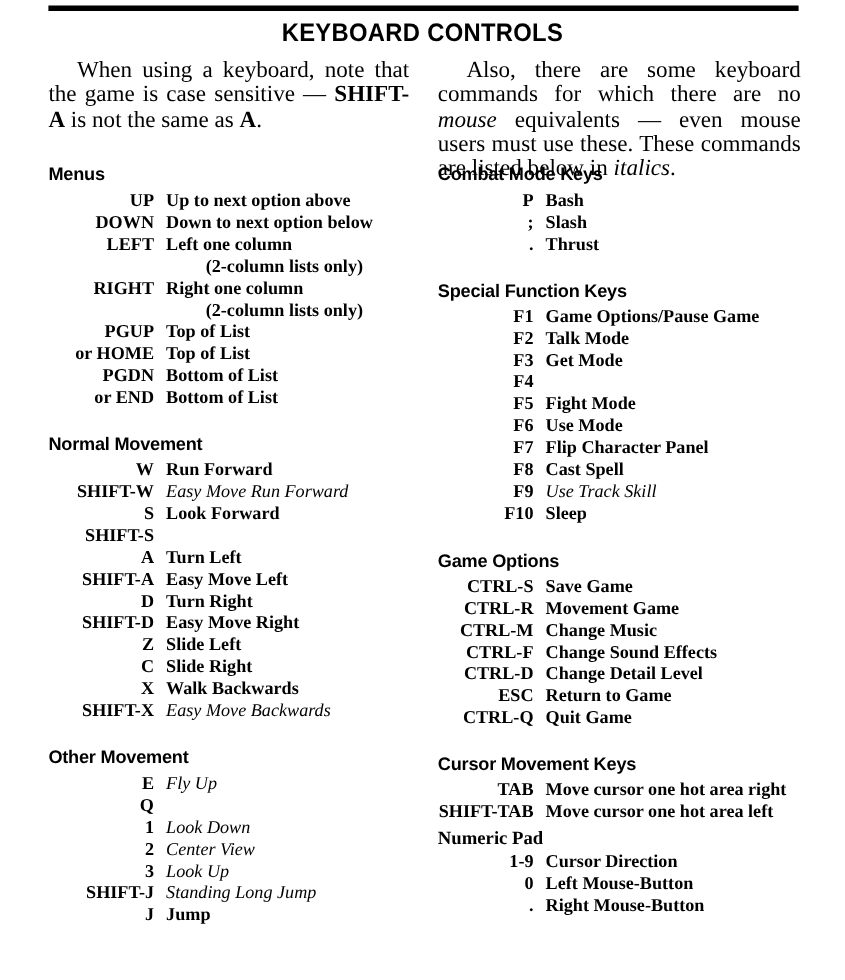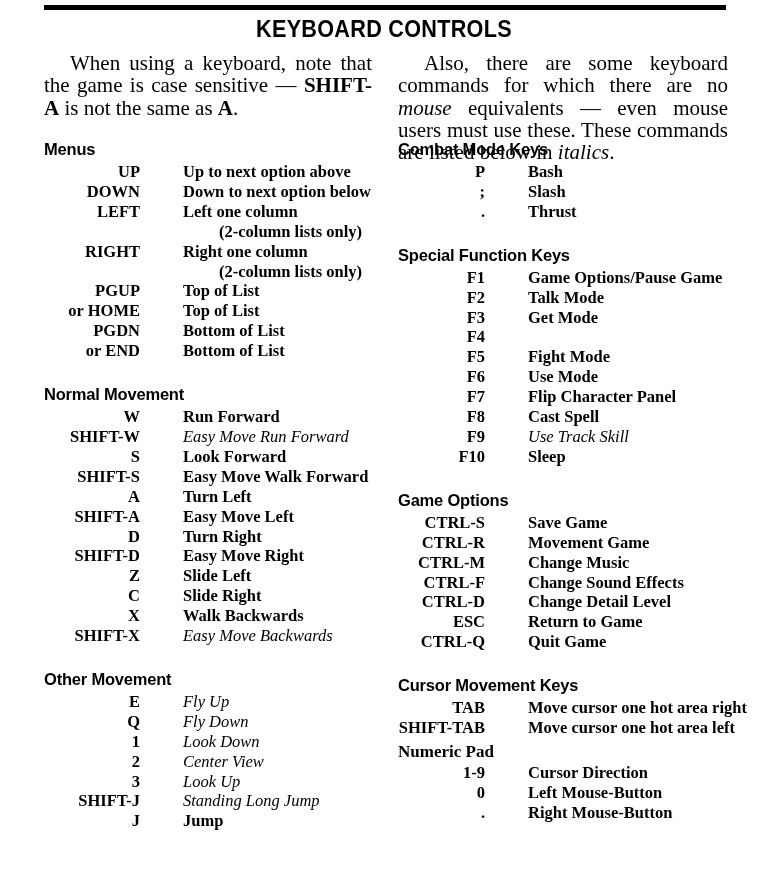--- a/index.html
+++ b/index.html
@@ -67,21 +67,21 @@
     margin-left: 44px;
   }
   .intro-col.right {
     width: 330px;
     margin-left: 26px;
   }
 
   
   .columns {
     position: absolute;
-    top: 140px;
+    top: 150px;
     left: 0;
     width: 768px;
     display: flex;
   }
   .col {
     display: flex;
     flex-direction: column;
   }
   .col.left  { width: 350px; margin-left: 44px; }
   .col.right { width: 340px; margin-left: 4px; }
@@ -106,21 +106,20 @@
   }
 
   .rows { display: block; }
 
   .row {
     display: flex;
     align-items: baseline;
     font-size: 16.5px;
     line-height: 19.9px;
     white-space: nowrap;
-    gap: 32px;
   }
   .row .key {
     font-weight: bold;
     text-align: right;
     flex: 0 0 auto;
     overflow: visible;
   }
   .row .desc {
     flex: 1 1 auto;
   }
@@ -214,21 +213,20 @@
             <div class="row">
               <div class="key">SHIFT-W</div>
               <div class="desc ital">Easy Move Run Forward</div>
             </div>
             <div class="row">
               <div class="key">S</div>
               <div class="desc bold">Look Forward</div>
             </div>
             <div class="row">
               <div class="key">SHIFT-S</div>
-              <div class="desc bold">Easy Move Walk Forward</div>
             </div>
             <div class="row">
               <div class="key">A</div>
               <div class="desc bold">Turn Left</div>
             </div>
             <div class="row">
               <div class="key">SHIFT-A</div>
               <div class="desc bold">Easy Move Left</div>
             </div>
             <div class="row">
@@ -259,21 +257,20 @@
         </div>
         <div class="section">
           <div class="section-heading">Other Movement</div>
           <div class="rows">
             <div class="row">
               <div class="key">E</div>
               <div class="desc ital">Fly Up</div>
             </div>
             <div class="row">
               <div class="key">Q</div>
-              <div class="desc ital">Fly Down</div>
             </div>
             <div class="row">
               <div class="key">1</div>
               <div class="desc ital">Look Down</div>
             </div>
             <div class="row">
               <div class="key">2</div>
               <div class="desc ital">Center View</div>
             </div>
             <div class="row">

